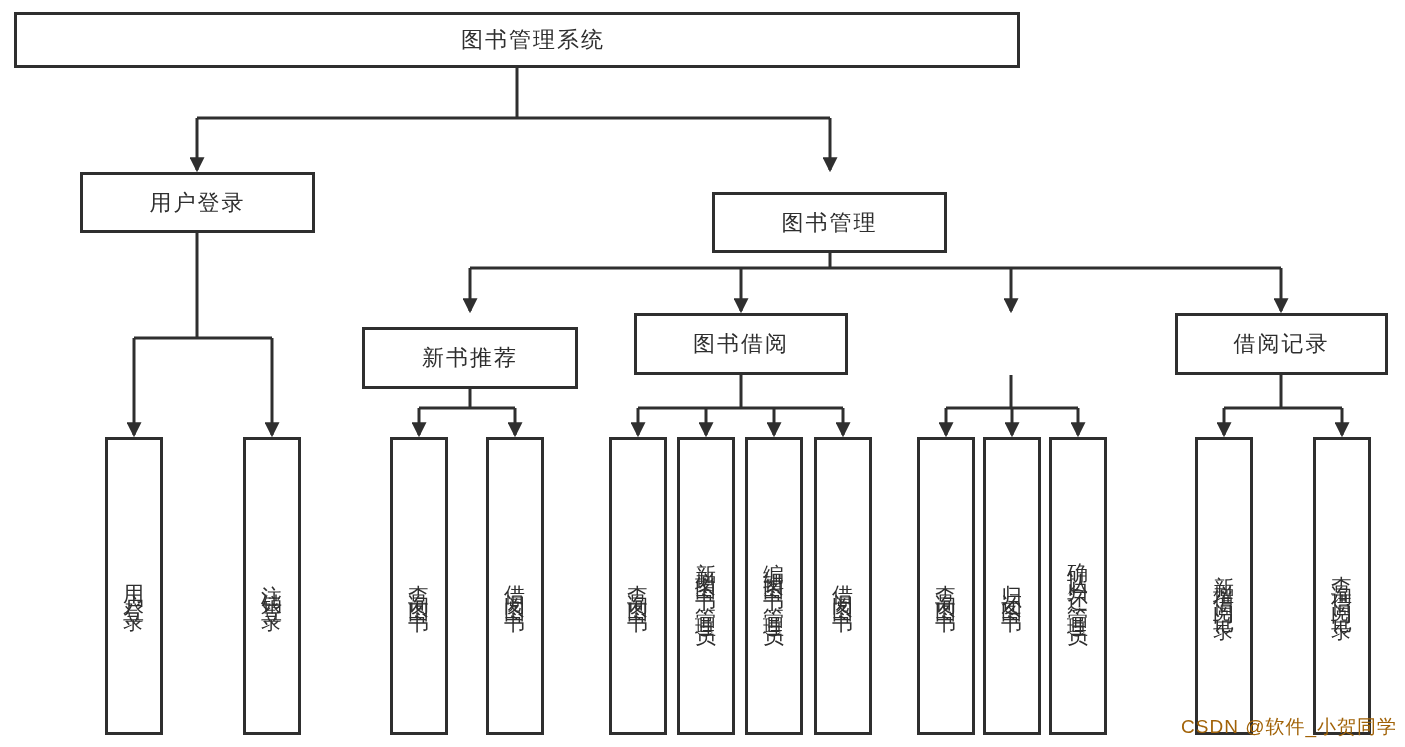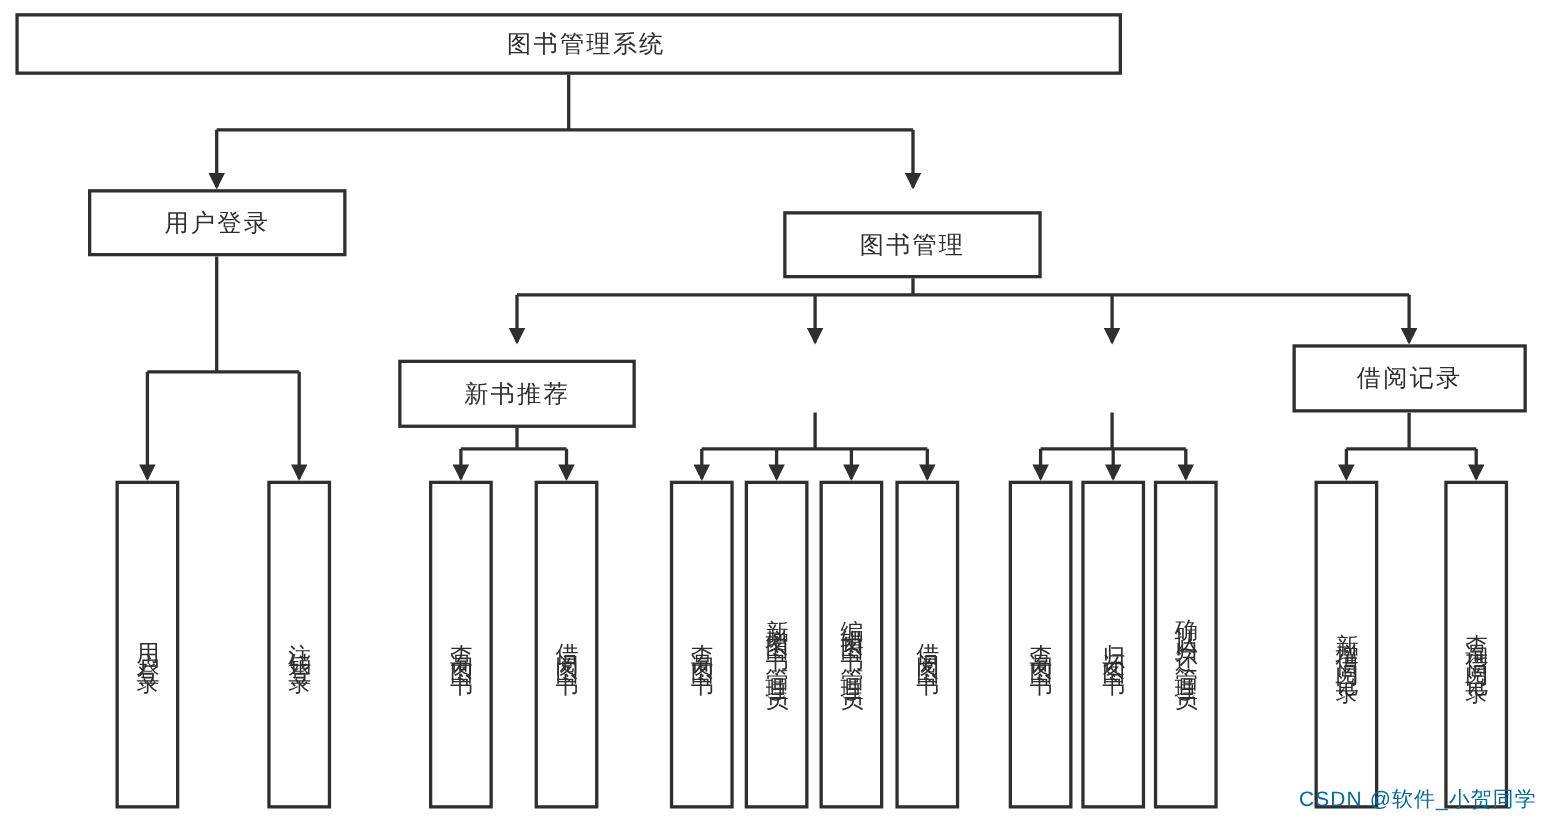--- a/index.html
+++ b/index.html
@@ -7,21 +7,21 @@
        font-family:"Liberation Sans","DejaVu Sans",sans-serif;color:#2f2f2f;}
   .stage{position:absolute;left:0;top:0;width:1405px;height:747px;}
   svg.wires{position:absolute;left:0;top:0;z-index:1;}
   .node{position:absolute;box-sizing:border-box;background:#ffffff;
         border:3px solid #2f2f2f;display:flex;align-items:center;justify-content:center;
         z-index:2;}
   .hlabel{font-size:22px;letter-spacing:2px;color:#2e2e2e;}
   .vbox .vlabel{writing-mode:vertical-rl;text-orientation:mixed;
         font-size:21px;letter-spacing:9px;color:#2e2e2e;line-height:1;}
   .watermark{position:absolute;right:8px;top:714px;z-index:3;
-        font-size:19px;color:#0369a1;letter-spacing:1px;}
+        font-size:19px;color:#a16207;letter-spacing:1px;}
   
   .n-root{left:14px;top:12px;width:1006px;height:56px;padding-left:32px;}
   .n-login{left:80px;top:172px;width:235px;height:61px;}
   .n-bookmgmt{left:712px;top:172px;width:235px;height:61px;margin-top:20px;}
   .n-l3{top:313px;height:62px;}
   .n-newbook{left:362px;width:216px;margin-top:14px;}
   .n-borrow{left:634px;width:214px;}
   .n-current{left:905px;width:213px;}
   .n-records{left:1175px;width:213px;}
   .vbox{top:437px;width:58px;height:298px;}
@@ -93,20 +93,23 @@
   <div class="node n-login">
     <span class="hlabel">用户登录</span>
   </div>
   <div class="node n-bookmgmt">
     <span class="hlabel">图书管理</span>
   </div>
 
   <div class="node n-l3 n-newbook">
     <span class="hlabel">新书推荐</span>
   </div>
+  <div class="node n-l3 n-borrow">
+    <span class="hlabel">图书借阅</span>
+  </div>
   <div class="node n-l3 n-records">
     <span class="hlabel">借阅记录</span>
   </div>
 
   <div class="node vbox v1">
     <span class="vlabel">用户登录</span>
   </div>
   <div class="node vbox v2">
     <span class="vlabel">注销登录</span>
   </div>

